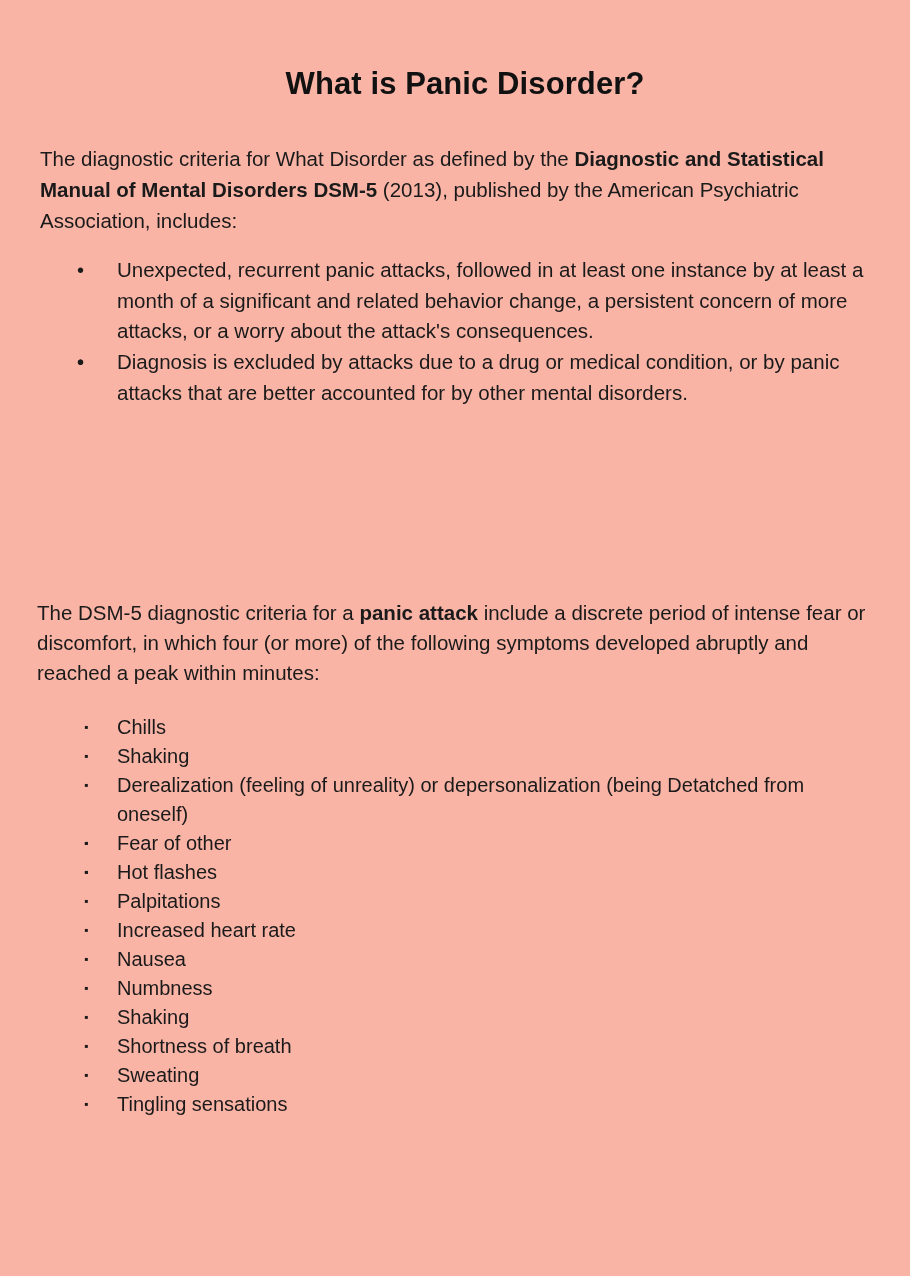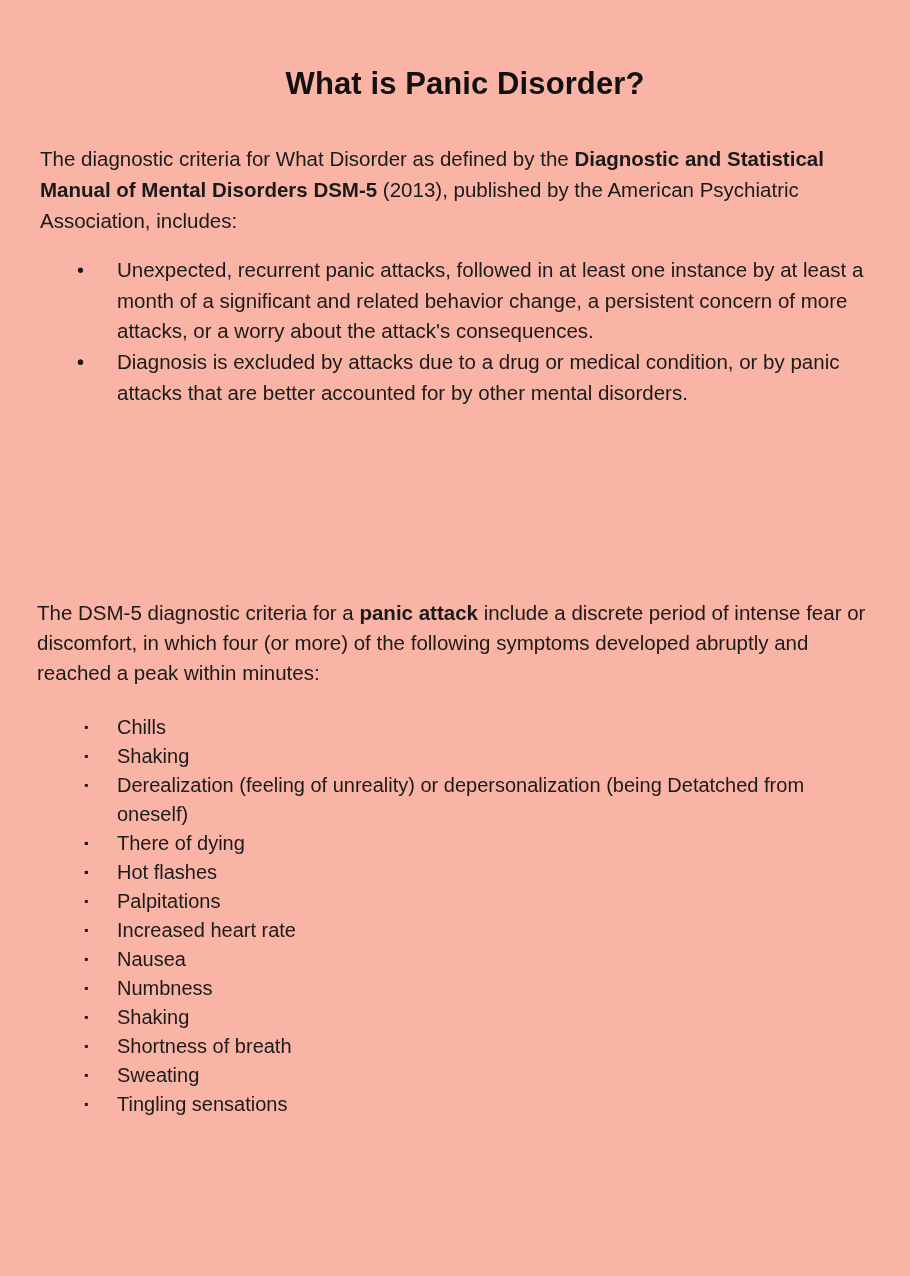--- a/index.html
+++ b/index.html
@@ -123,21 +123,21 @@
 
   <div class="para-attack">
     <p class="body-para"><span>The DSM-5 diagnostic criteria for a </span><b>panic attack</b><span> include a discrete period of intense fear or discomfort, in which four (or more) of the following symptoms developed abruptly and reached a peak within minutes:</span></p>
   </div>
 
   <ul class="list-symptoms">
     <li><span class="bullet-sq">▪</span><span>Chills</span></li>
     <li><span class="bullet-sq">▪</span><span>Shaking</span></li>
     <li><span class="bullet-sq">▪</span><span>Derealization (feeling of unreality) or depersonalization (being Detatched from oneself)</span></li>
     <li><span class="bullet-sq">▪</span></li>
-    <li><span class="bullet-sq">▪</span><span>There of dying</span></li>
+    <li><span class="bullet-sq">▪</span><span>Fear of other</span></li>
     <li><span class="bullet-sq">▪</span></li>
     <li><span class="bullet-sq">▪</span><span>Hot flashes</span></li>
     <li><span class="bullet-sq">▪</span><span>Palpitations</span></li>
     <li><span class="bullet-sq">▪</span><span>Increased heart rate</span></li>
     <li><span class="bullet-sq">▪</span><span>Nausea</span></li>
     <li><span class="bullet-sq">▪</span><span>Numbness</span></li>
     <li><span class="bullet-sq">▪</span><span>Shaking</span></li>
     <li><span class="bullet-sq">▪</span><span>Shortness of breath</span></li>
     <li><span class="bullet-sq">▪</span><span>Sweating</span></li>
     <li><span class="bullet-sq">▪</span><span>Tingling sensations</span></li>

